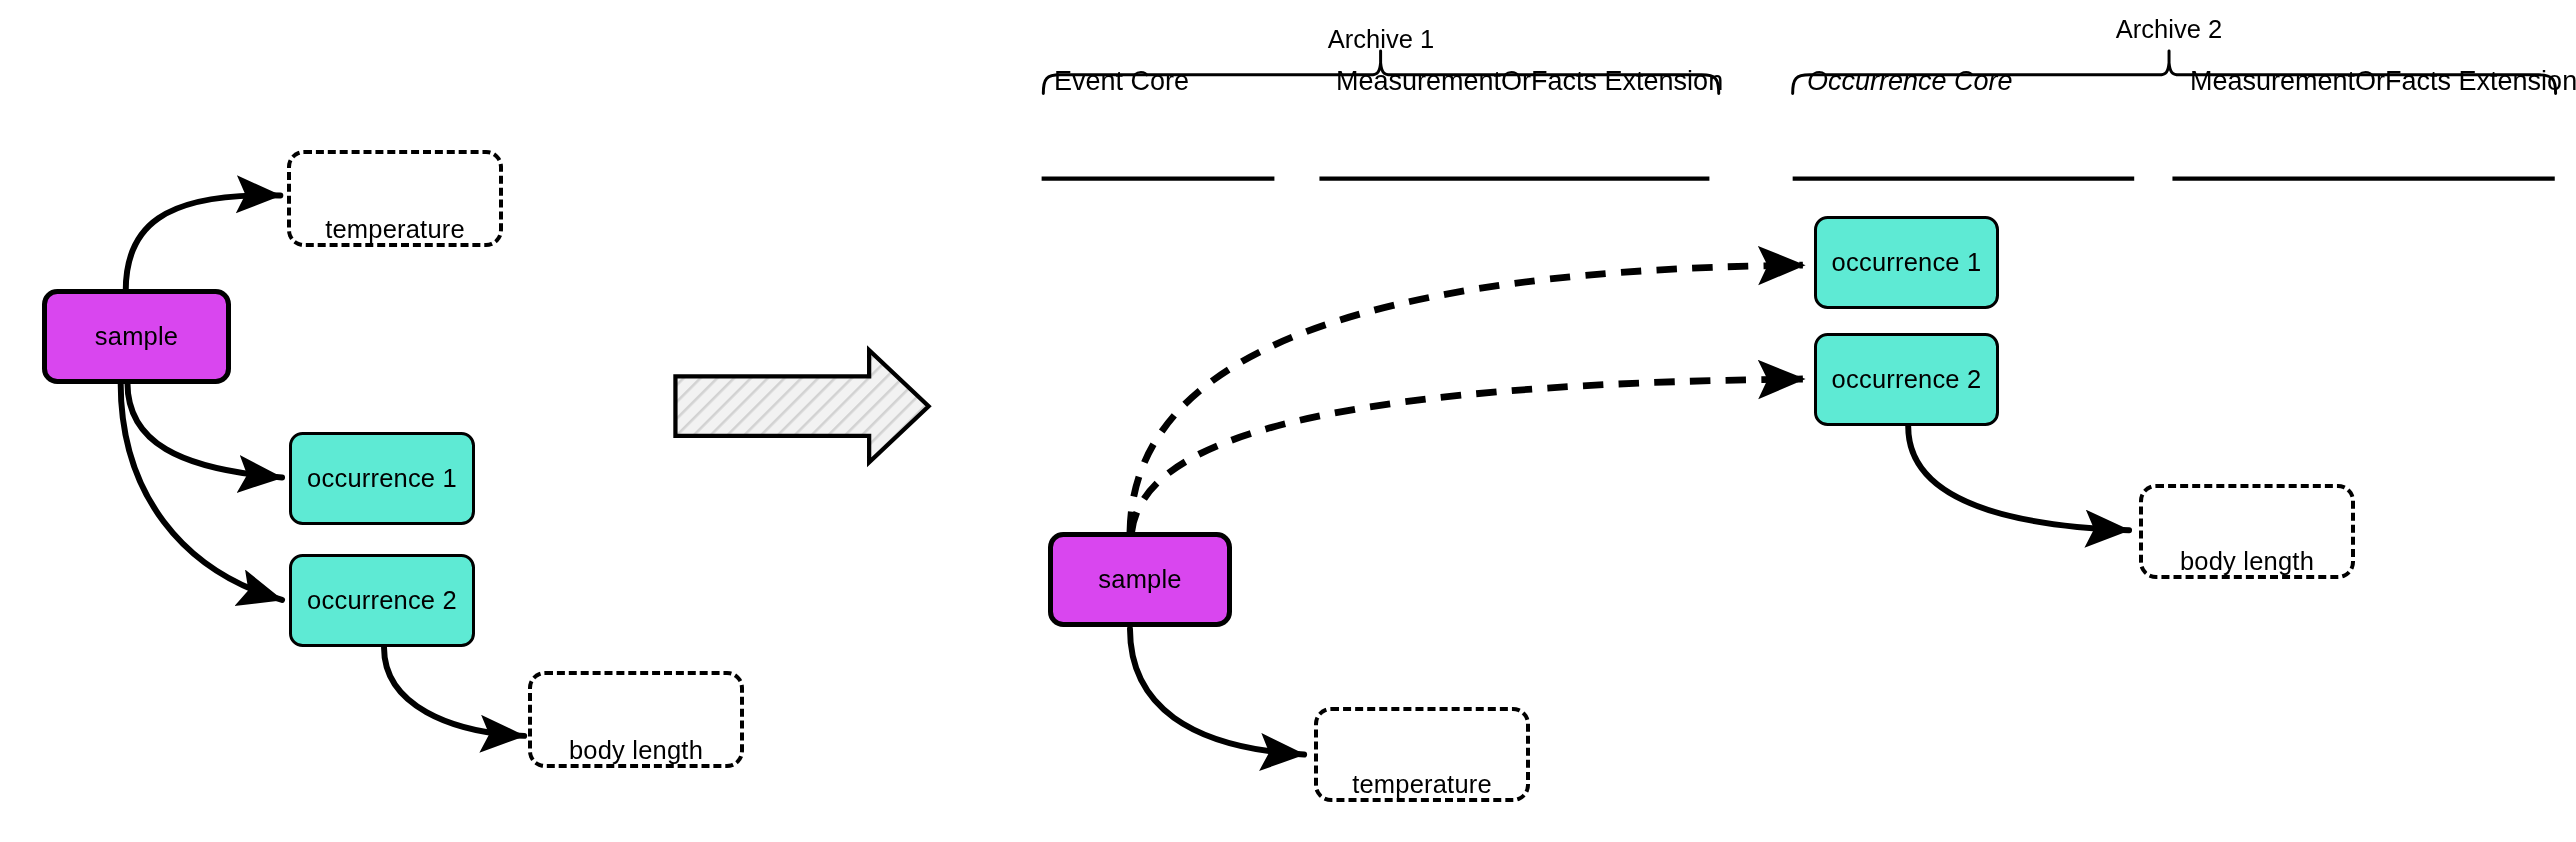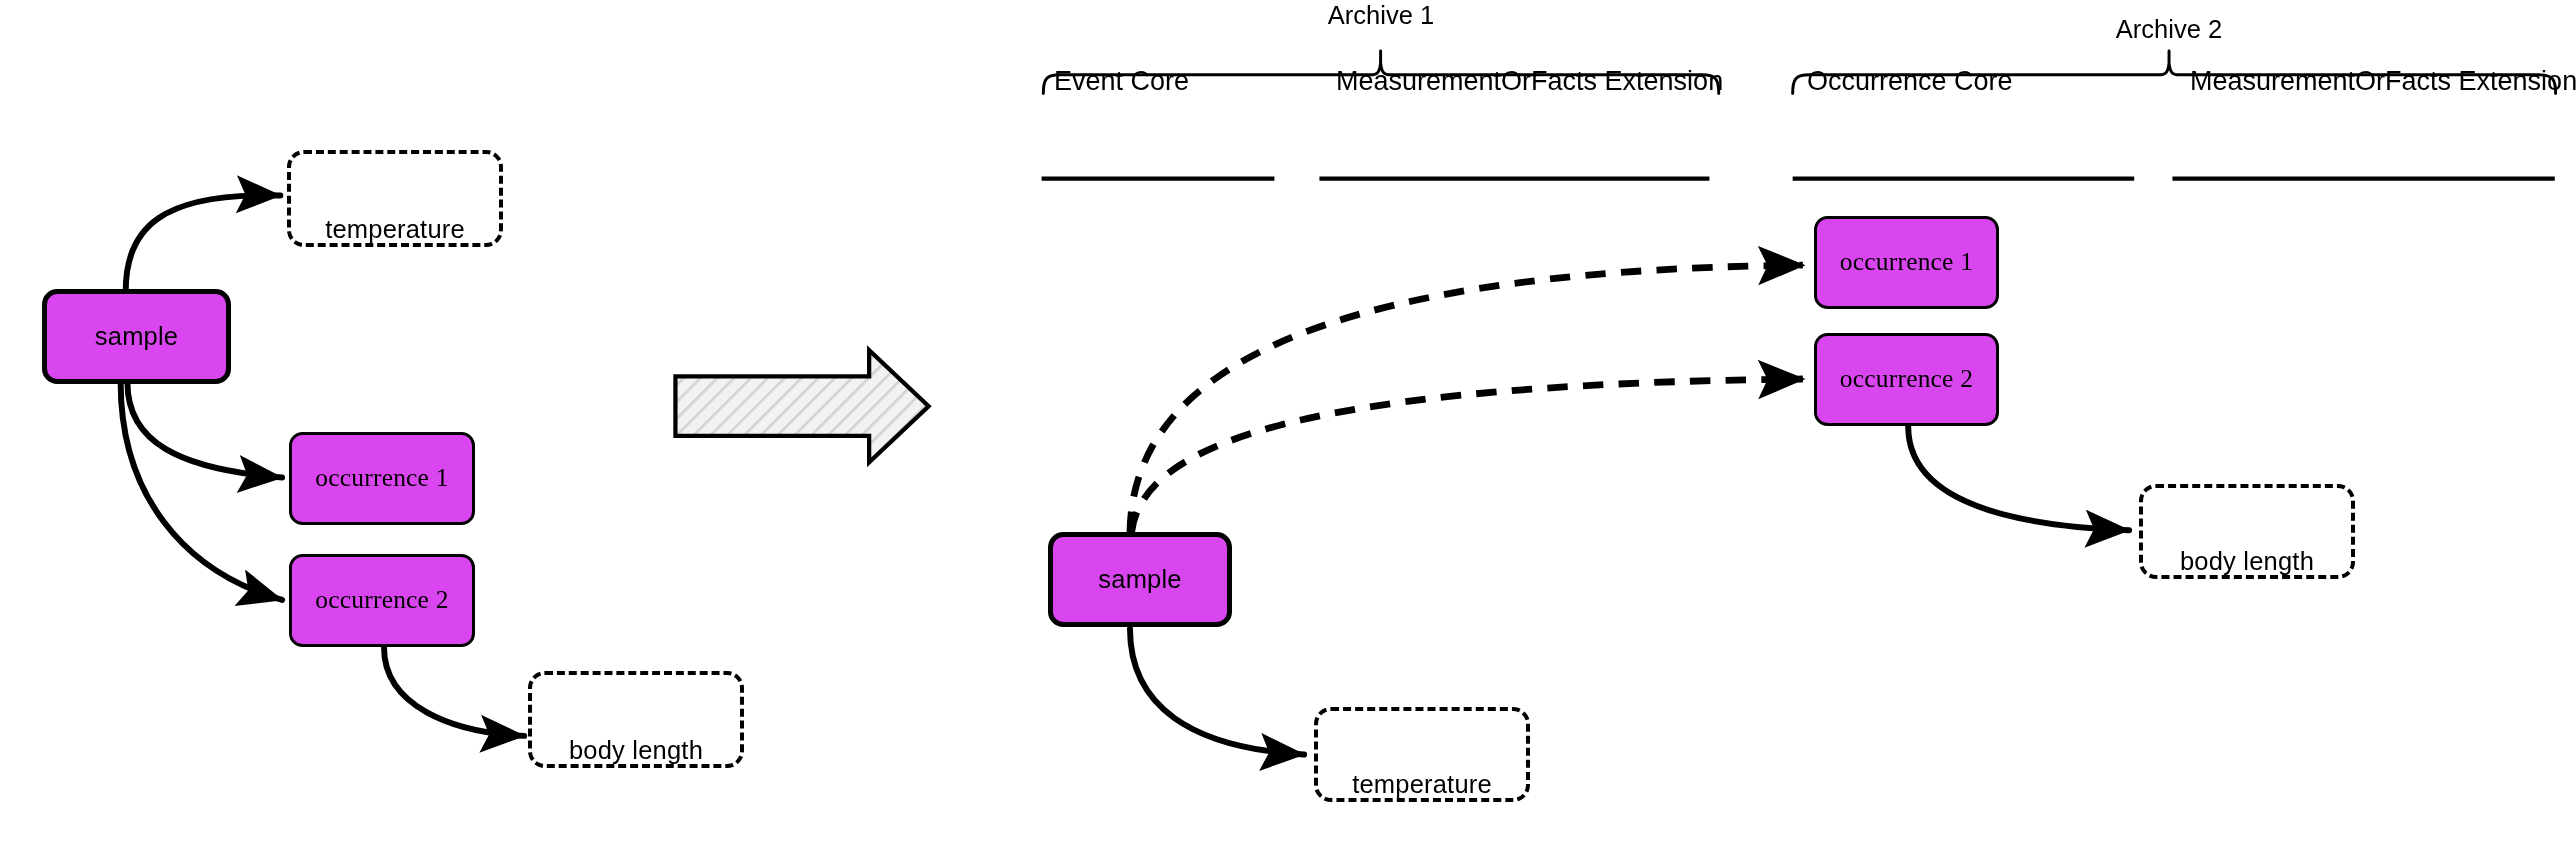--- a/index.html
+++ b/index.html
@@ -35,24 +35,23 @@
     font-size: 25.5px;
     letter-spacing: 0.2px;
     line-height: 1.1;
   }
   .node-solid {
     background: #d946ef;
     border: 5.1px solid #000000;
     border-radius: 15.3px;
   }
   .node-gray {
-    background: #d946ef;
+    background: #5eead4;
     border: 3.4px solid #000000;
     border-radius: 13.6px;
-    font-family: Liberation Serif, serif;
   }
   .node-dashed {
     background: #ffffff;
     border: 4.2px dashed #000000;
     border-radius: 17px;
     align-items: flex-end;
   }
   .col-header {
     position: absolute;
     color: #000000;
@@ -141,29 +140,29 @@
   </div>
 
   <div class="node node-gray" style="left:289px; top:554px; width:186px; height:93px;">
     <span>occurrence 2</span>
   </div>
 
   <div class="node node-dashed" style="left:528px; top:671px; width:216px; height:97px;">
     <span>body length</span>
   </div>
 
-  <div class="archive-label" style="left:1211px; top:1px; width:340px;">Archive 1</div>
+  <div class="archive-label" style="left:1211px; top:25px; width:340px;">Archive 1</div>
 
   <div class="archive-label" style="left:1999px; top:15.3px; width:340px;">Archive 2</div>
 
   <div class="col-header" style="left:1054px; top:66px;">Event Core</div>
 
   <div class="col-header" style="left:1336px; top:66px;">MeasurementOrFacts Extension</div>
 
-  <div class="col-header" style="left:1807px; top:66px;">Occurrence Core</div>
+  <div class="col-header" style="left:1807px; top:66px;font-style:italic;">Occurrence Core</div>
 
   <div class="col-header" style="left:2190px; top:66px;">MeasurementOrFacts Extension</div>
 
   <div class="node node-gray" style="left:1814px; top:216px; width:185px; height:93px;">
     <span>occurrence 1</span>
   </div>
 
   <div class="node node-gray" style="left:1814px; top:333px; width:185px; height:93px;">
     <span>occurrence 2</span>
   </div>

